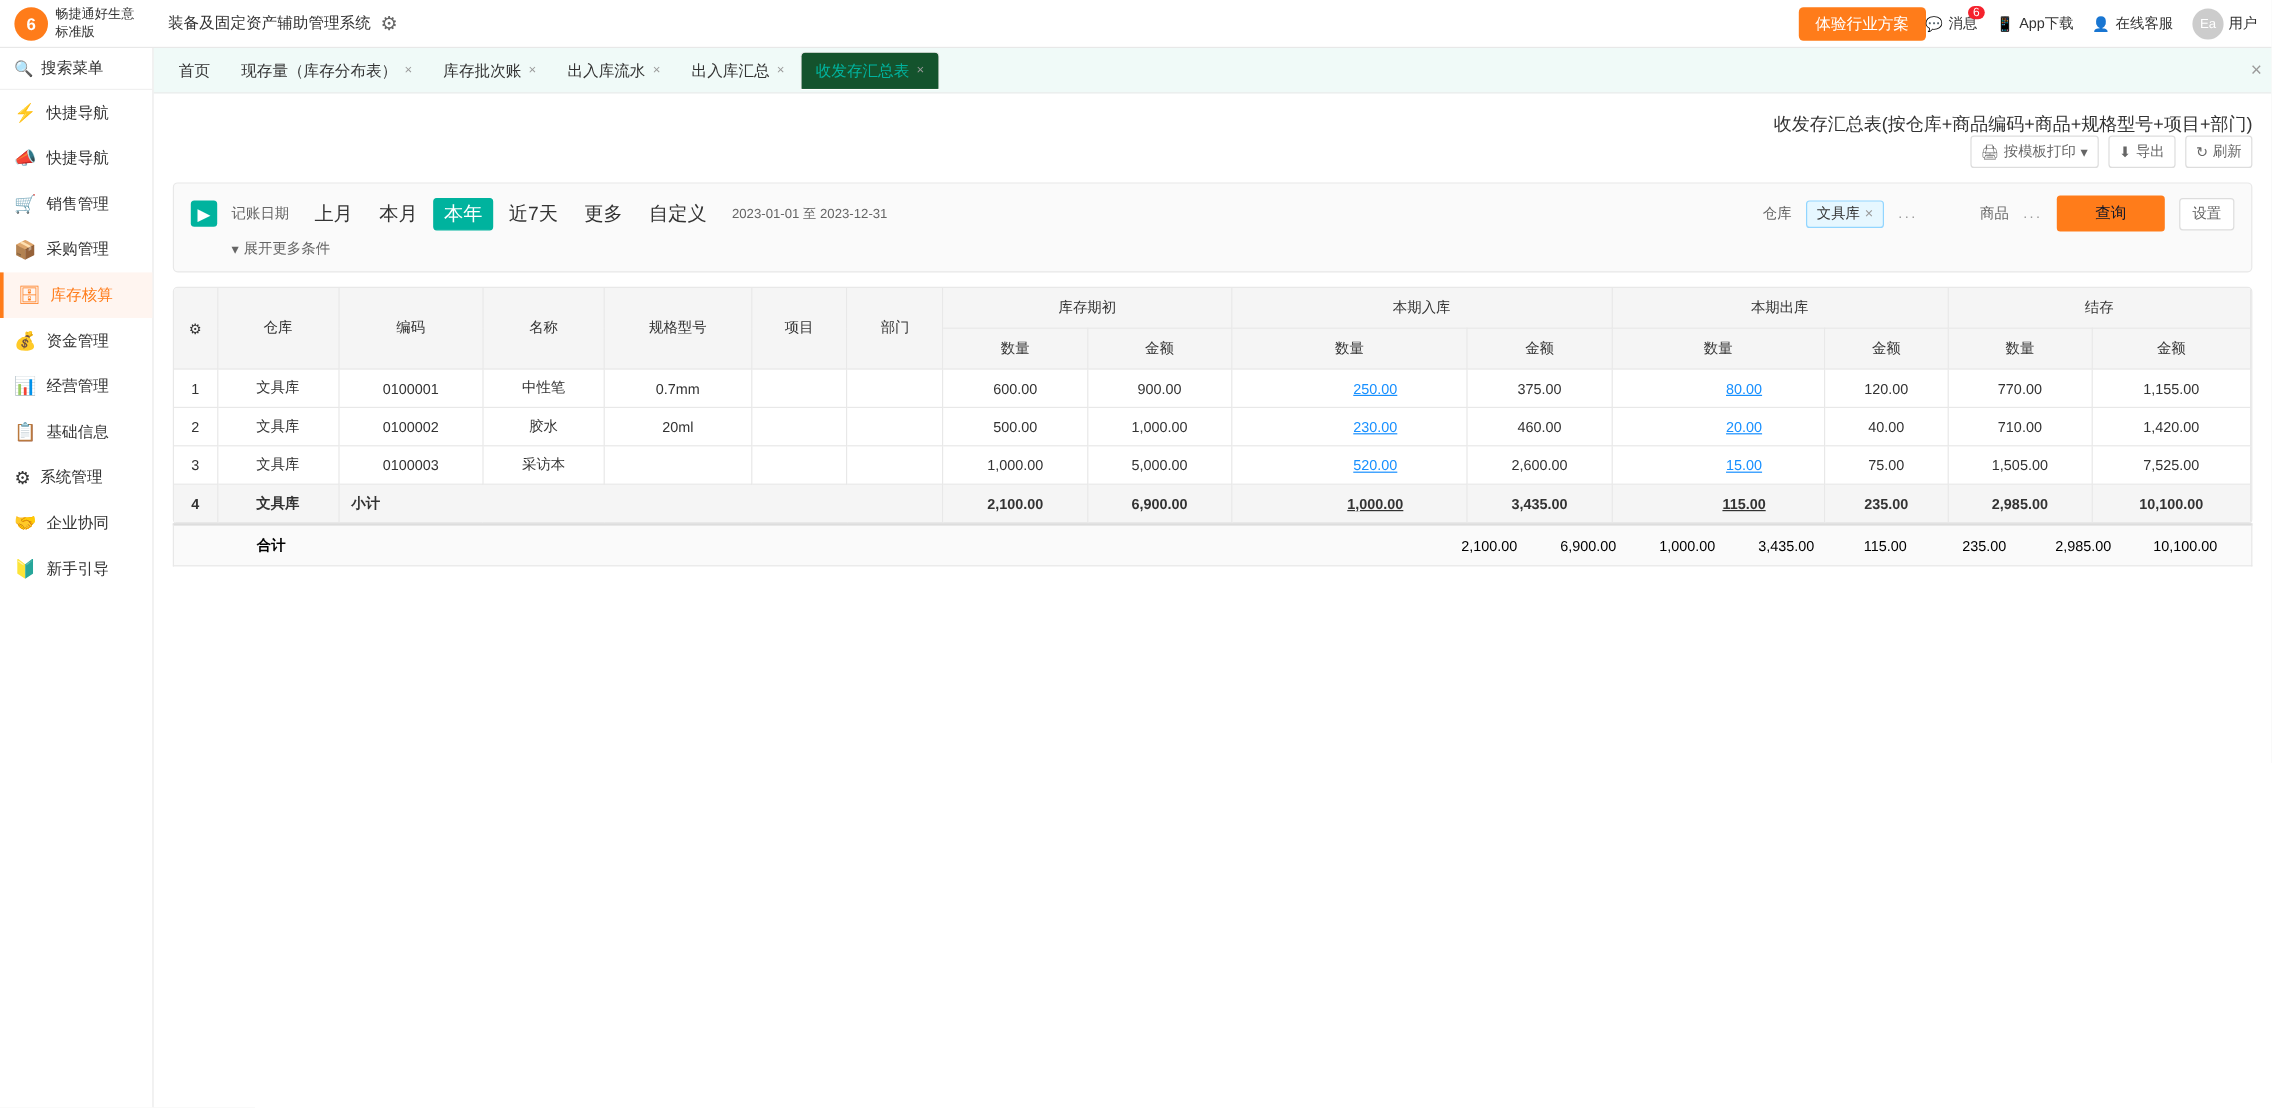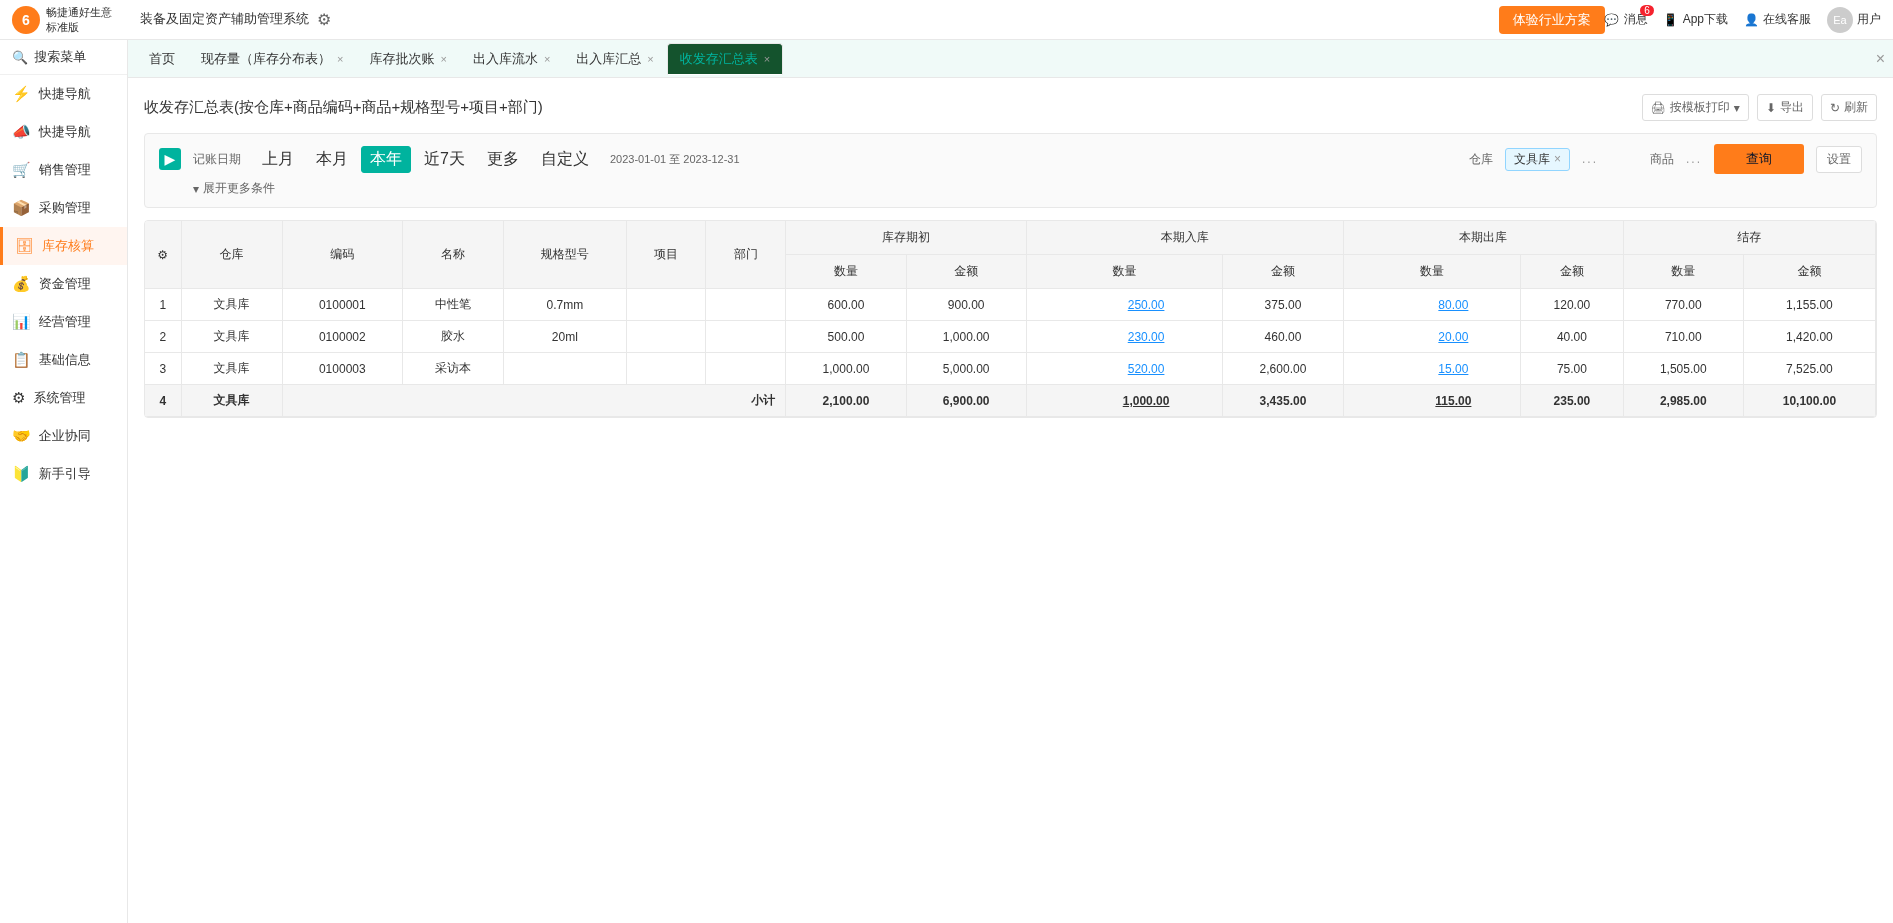--- a/index.html
+++ b/index.html
@@ -31,21 +31,21 @@
     .sidebar-icon { font-size: 15px; }
     .sidebar-search { padding: 8px 12px; display: flex; align-items: center; gap: 6px; border-bottom: 1px solid #f0f0f0; cursor: pointer; color: #333; font-size: 13px; }
 
     
     .tab { display: flex; align-items: center; gap: 4px; padding: 6px 12px; border-radius: 4px 4px 0 0; cursor: pointer; color: #333; font-size: 13px; border: 1px solid transparent; text-align: center; }
     .tab.active { background: #14532d; border-color: #e8e8e8 #e8e8e8 #fff; color: #00b39e; }
     .tab .close { color: #999; font-size: 11px; margin-left: 2px; cursor: pointer; }
     .tab-close-all { margin-left: auto; color: #999; font-size: 16px; cursor: pointer; }
 
     
-    .page-header { display: flex; align-items: center; justify-content: space-between; margin-bottom: 12px; }
+    .page-header { display: flex; align-items: flex-end; justify-content: space-between; margin-bottom: 12px; flex-direction: column; }
     .page-title { font-size: 15px; color: #333; font-weight: 500; }
     .header-actions { display: flex; align-items: center; gap: 8px; }
     .action-btn { display: flex; align-items: center; gap: 4px; color: #666; font-size: 12px; cursor: pointer; padding: 4px 8px; border: 1px solid #ddd; border-radius: 3px; background: #fff; }
     .query-btn { background: #ff7c1a; color: #0f172a; border: none; border-radius: 3px; padding: 6px 32px; font-size: 13px; cursor: pointer; }
     .settings-small { border: 1px solid #ddd; background: #fff; color: #666; border-radius: 3px; padding: 4px 10px; font-size: 12px; cursor: pointer; }
 
     
     .filter-area { background: #fafafa; border: 1px solid #e8e8e8; border-radius: 4px; padding: 10px 14px; margin-bottom: 12px; }
     .filter-row { display: flex; align-items: center; gap: 12px; flex-wrap: wrap; }
     .filter-label { color: #666; font-size: 12px; }
@@ -336,30 +336,43 @@
                 <td>2,600.00</td>
                 <td><span class="link-text">15.00</span></td>
                 <td>75.00</td>
                 <td>1,505.00</td>
                 <td>7,525.00</td>
               </tr>
 
               <tr class="subtotal">
                 <td>4</td>
                 <td style="font-weight:bold;">文具库</td>
-                <td colspan="5" style="text-align:right;">小计</td>
+                <td colspan="5" style="text-align:left;">小计</td>
                 <td>2,100.00</td>
                 <td>6,900.00</td>
                 <td><span class="link-text" style="color:#333;text-decoration:underline;">1,000.00</span></td>
                 <td>3,435.00</td>
                 <td><span class="link-text" style="color:#333;text-decoration:underline;">115.00</span></td>
                 <td>235.00</td>
                 <td>2,985.00</td>
                 <td>10,100.00</td>
               </tr>
             </tbody>
           </table>
         </div>
 
+        <div class="bottom-total" style="border:1px solid #e8e8e8; border-top:2px solid #ddd; margin-top:-1px; background:#fafafa;">
+          <span style="width:36px; text-align:center; flex-shrink:0;"></span>
+          <span style="width:70px; text-align:center; flex-shrink:0; font-weight:bold;">合计</span>
+          <span style="flex:1;"></span>
+          <span style="width:80px; text-align:center; flex-shrink:0;">2,100.00</span>
+          <span style="width:85px; text-align:center; flex-shrink:0;">6,900.00</span>
+          <span style="width:80px; text-align:center; flex-shrink:0;">1,000.00</span>
+          <span style="width:85px; text-align:center; flex-shrink:0;">3,435.00</span>
+          <span style="width:80px; text-align:center; flex-shrink:0;">115.00</span>
+          <span style="width:85px; text-align:center; flex-shrink:0;">235.00</span>
+          <span style="width:80px; text-align:center; flex-shrink:0;">2,985.00</span>
+          <span style="width:90px; text-align:center; flex-shrink:0;">10,100.00</span>
+        </div>
       </div>
     </div>
   </div>
 </div>
 
 </body></html>

